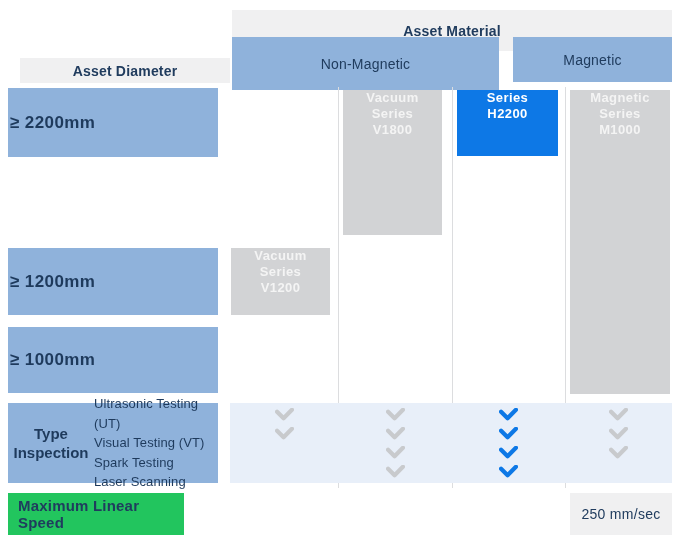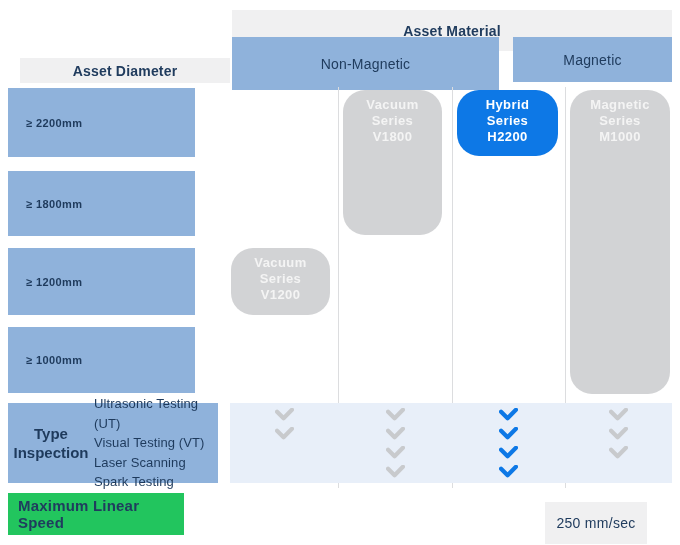--- a/index.html
+++ b/index.html
@@ -12,26 +12,26 @@
            font-size:14px;font-weight:500;letter-spacing:.2px;color:#203c5e;}
 
   .hdr-asset-material{left:232px;top:10px;width:440px;height:41px;}
   .hdr-non-magnetic{left:232px;top:37px;width:267px;height:53px;}
   .hdr-magnetic{left:513px;top:37px;width:159px;height:45px;}
   .hdr-asset-diameter{left:20px;top:58px;width:210px;height:25px;}
 
   .divider{position:absolute;top:87px;width:1px;height:401px;background:#dcdddf;}
   .div1{left:338px;} .div2{left:452px;} .div3{left:565px;}
 
-  .diam-row{position:absolute;left:8px;width:187px;background:#8fb2db;display:flex;align-items:center;
-            font-size:11px;font-weight:700;letter-spacing:.4px;color:#1e3a5c;padding-left:18px;box-sizing:border-box;}
+  .diam-row{position:absolute;left:8px;width:210px;background:#8fb2db;display:flex;align-items:center;
+            font-size:17px;font-weight:700;letter-spacing:.4px;color:#1e3a5c;padding-left:2px;box-sizing:border-box;}
   .r1{top:88px;height:69px;} .r2{top:171px;height:65px;} .r3{top:248px;height:67px;} .r4{top:327px;height:66px;}
 
   .card{position:absolute;background:#d2d3d5;color:#f4f4f4;text-align:center;box-sizing:border-box;
-        padding-top:7px;font-size:13px;font-weight:700;line-height:16px;letter-spacing:.4px;cursor:pointer;border-radius:22px;}
+        font-size:13px;font-weight:700;line-height:16px;letter-spacing:.4px;cursor:pointer;}
   .card.highlight{background:#0d78e6;color:#ffffff;}
   .card-v1800{left:343px;top:90px;width:99px;height:145px;}
   .card-h2200{left:457px;top:90px;width:101px;height:66px;}
   .card-m1000{left:570px;top:90px;width:100px;height:304px;}
   .card-v1200{left:231px;top:248px;width:99px;height:67px;}
 
   .insp-bg{position:absolute;left:230px;top:403px;width:442px;height:80px;background:#e8eff9;}
   .insp-label-bar{position:absolute;left:8px;top:403px;width:210px;height:80px;background:#8fb2db;
                   display:flex;align-items:center;box-sizing:border-box;}
   .insp-label{width:86px;text-align:center;font-size:15px;font-weight:700;line-height:19px;color:#1e3a5c;flex:none;}
@@ -48,48 +48,46 @@
   .check polyline{fill:none;stroke-width:4.6;stroke-linecap:round;stroke-linejoin:round;}
   .check.gray polyline{stroke:#c8cacd;}
   .check.blue polyline{stroke:#0d78e6;}
 
   .speed-label{position:absolute;left:8px;top:493px;width:176px;height:42px;background:#22c55e;
                display:flex;align-items:center;box-sizing:border-box;padding-left:10px;
                font-size:15px;font-weight:600;letter-spacing:.2px;color:#203c5e;}
   .speed-val{position:absolute;top:493px;height:42px;background:#f0f0f1;display:flex;align-items:center;
              justify-content:center;font-size:14px;font-weight:500;letter-spacing:.3px;color:#203c5e;}
   .speed-nonmag{left:232px;width:326px;}
-  .speed-mag{left:545px;width:102px;margin-top:9px;}
+  .speed-mag{left:570px;width:102px;}
 </style>
 </head>
 <body>
 
 <div id="canvas">
 
   <div class="graybar hdr-asset-material">Asset Material</div>
   <div class="bluebar hdr-non-magnetic">Non-Magnetic</div>
   <div class="bluebar hdr-magnetic">Magnetic</div>
   <div class="graybar hdr-asset-diameter">Asset Diameter</div>
 
   <div class="divider div1"></div>
   <div class="divider div2"></div>
   <div class="divider div3"></div>
 
   <div class="diam-row r1">≥ 2200mm</div>
-  <div class="diam-row r2">≥ 1800mm</div>
   <div class="diam-row r3">≥ 1200mm</div>
   <div class="diam-row r4">≥ 1000mm</div>
 
   <div class="card card-v1800">
     <div>Vacuum</div>
     <div>Series</div>
     <div>V1800</div>
   </div>
   <div class="card highlight card-h2200">
-    <div>Hybrid</div>
     <div>Series</div>
     <div>H2200</div>
   </div>
   <div class="card card-m1000">
     <div>Magnetic</div>
     <div>Series</div>
     <div>M1000</div>
   </div>
   <div class="card card-v1200">
     <div>Vacuum</div>
@@ -99,22 +97,22 @@
 
   <div class="insp-bg"></div>
   <div class="insp-label-bar">
     <div class="insp-label">
       <div>Type</div>
       <div>Inspection</div>
     </div>
     <div class="insp-list">
       <div>Ultrasonic Testing (UT)</div>
       <div>Visual Testing (VT)</div>
+      <div>Spark Testing</div>
       <div>Laser Scanning</div>
-      <div>Spark Testing</div>
     </div>
   </div>
 
   <div class="check-col ck-col-v1200">
       <div class="check-slot">
         <svg class="check gray" viewBox="0 0 20 14">
           <polyline points="2,4 9,11 18,2"></polyline>
         </svg>
       </div>
       <div class="check-slot">

